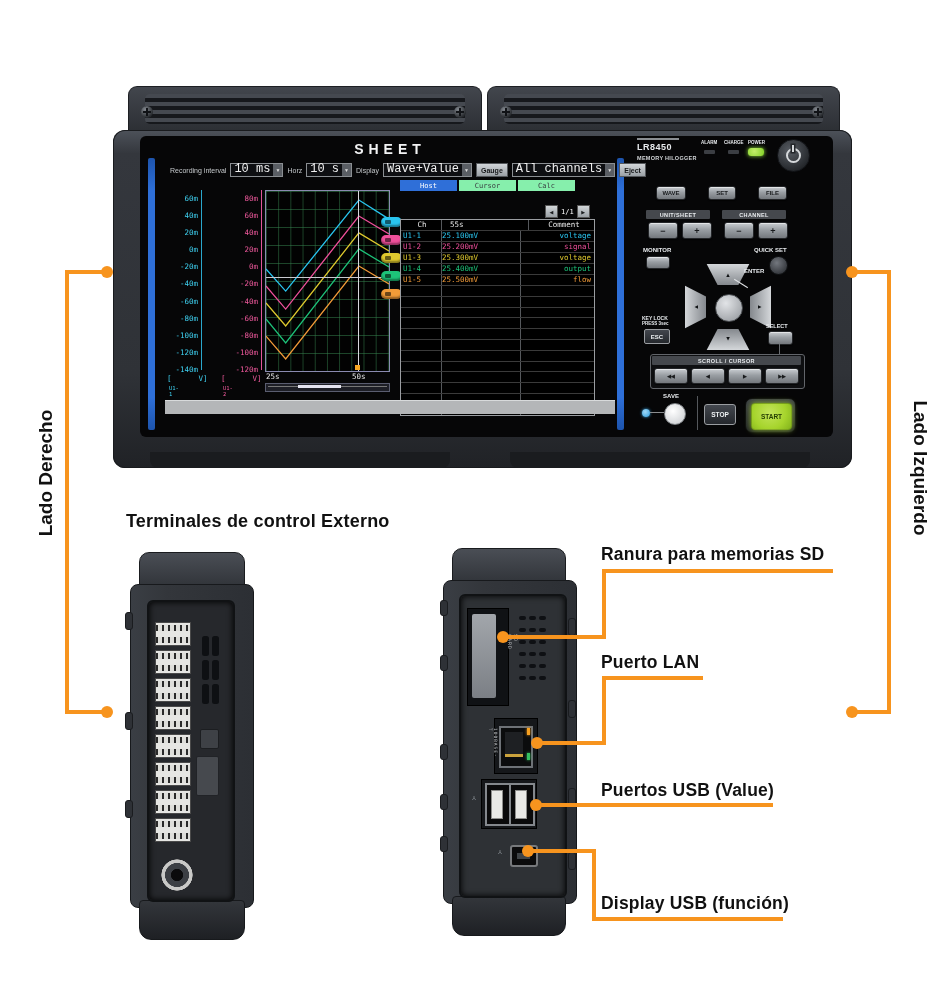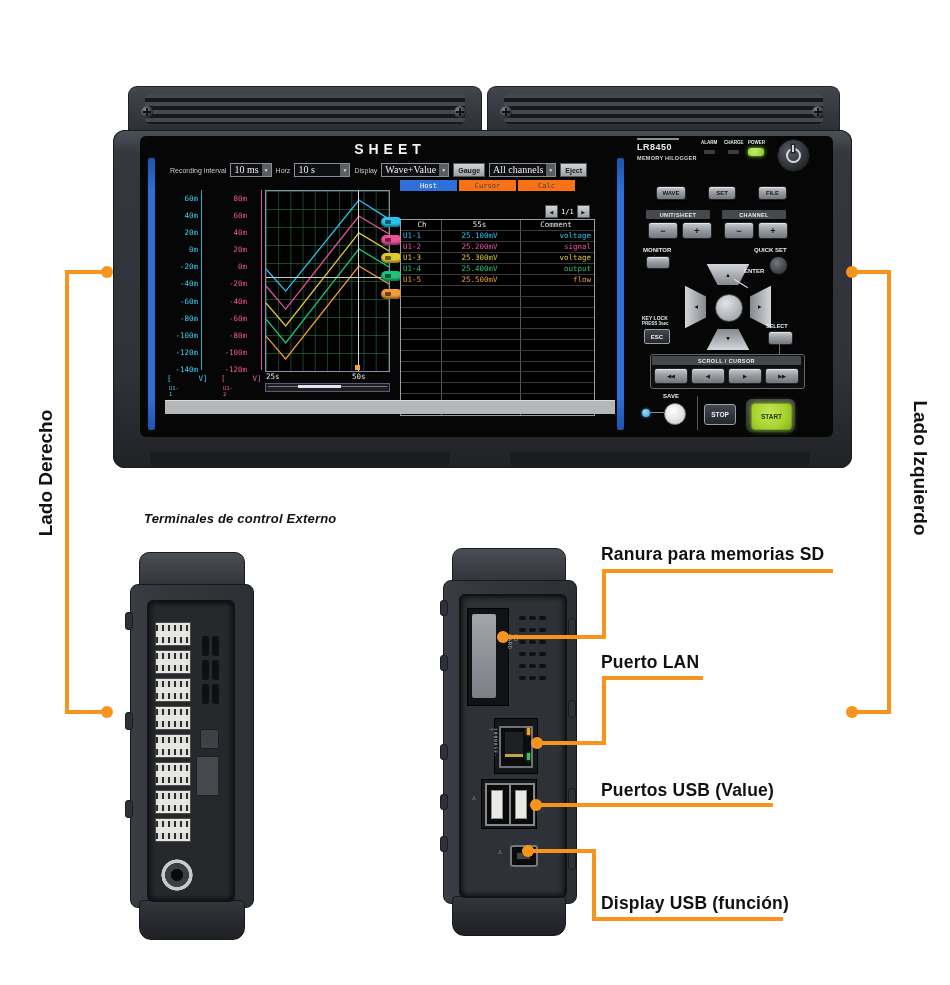--- a/index.html
+++ b/index.html
@@ -22,37 +22,37 @@
   .front-body{position:absolute;left:113px;top:130px;width:739px;height:338px;border-radius:12px;background:linear-gradient(180deg,#4d525a 0,#34373d 7%,#2f3237 72%,#202226 100%);box-shadow:inset 0 0 0 1px #191b1e;}
   .front-foot{position:absolute;top:452px;height:16px;background:#1a1c1f;border-radius:0 0 8px 8px;}
   .bezel{position:absolute;left:140px;top:136px;width:693px;height:301px;background:#060607;border-radius:6px;}
   .strip{position:absolute;top:158px;width:7px;height:272px;border-radius:2px;background:linear-gradient(180deg,#1d54ad,#2E6FD8 12%,#2E6FD8 88%,#1d54ad);}
   .brand{position:absolute;left:330px;top:141px;width:120px;text-align:center;color:#f2f3f4;font-weight:bold;font-size:14px;letter-spacing:5px;}
 
   
   .tb-label{position:static;color:#c5c9cc;font-size:7px;align-self:center;white-space:nowrap;}
   .toolbar{position:absolute;left:170px;top:163px;width:446px;height:14px;display:flex;gap:4px;align-items:center;}
   .dd{display:flex;height:12px;border:1px solid #8a8e92;background:#0e0f12;}
-  .dd-v{color:#f0f0f0;font-size:10px;padding:0 3px;line-height:11px;white-space:nowrap;font-family:Liberation Serif, serif;}
+  .dd-v{color:#f0f0f0;font-size:12px;padding:0 3px;line-height:11px;white-space:nowrap;font-family:Liberation Mono, monospace;}
   .dd-a{width:9px;background:#5a5e64;color:#ddd;font-size:5px;display:flex;align-items:center;justify-content:center;}
   .sbtn{background:linear-gradient(180deg,#d2d6d9,#9aa0a5);color:#17191b;font-size:7px;font-weight:bold;display:flex;align-items:center;justify-content:center;border:1px solid #55585c;height:12px;padding:0 4px;white-space:nowrap;}
   .tabs{position:absolute;left:400px;top:180px;display:flex;gap:2px;}
   .tab{width:57px;height:11px;font-size:7px;display:flex;align-items:center;justify-content:center;font-family:"DejaVu Sans Mono",monospace;}
   .tab.on{background:#2F6FD8;color:#fff;}
-  .tab.off{background:#f97316;color:#3a3e42;}
+  .tab.off{background:#86efac;color:#3a3e42;}
   .pager{position:absolute;left:545px;top:205px;display:flex;gap:3px;align-items:center;}
   .pbtn{width:11px;height:11px;background:linear-gradient(180deg,#d2d6d9,#9aa0a5);border:1px solid #555;color:#1a1c1e;font-size:5px;display:flex;align-items:center;justify-content:center;}
   .pgtxt{color:#fff;font-size:7px;font-family:"DejaVu Sans Mono",monospace;}
 
   .vt{position:absolute;left:400px;top:219px;width:193px;border:1px solid #9a9da1;background:#000;font-family:"DejaVu Sans Mono",monospace;}
   .vrow{display:flex;height:10px;line-height:10px;font-size:7.5px;border-top:1px solid #3a3a3a;}
-  .vrow.head{border-top:none;color:#e8e8e8;}
+  .vrow.head{border-top:none;color:#e8e8e8;gap:8px;}
   .vrow.empty{height:9.8px;}
   .c1{width:38px;padding-left:2px;border-right:1px solid #55585c;overflow:hidden;}
-  .c2{width:75px;text-align:center;padding-right:3px;border-right:1px solid #55585c;overflow:hidden;}
+  .c2{width:75px;text-align:left;padding-right:3px;border-right:1px solid #55585c;overflow:hidden;}
   .c3{flex:1;text-align:right;padding-right:3px;overflow:hidden;}
   .ch1{color:#29C5F0}.ch2{color:#F0509B}.ch3{color:#DFC92E}.ch4{color:#1DC279}.ch5{color:#F29B38}
 
   .axcol{position:absolute;display:flex;flex-direction:column;justify-content:space-between;font-size:7.5px;text-align:right;font-family:"DejaVu Sans Mono",monospace;}
   .axc{color:#3fd2f2}.axp{color:#f25a9e}
   .axline{position:absolute;width:1px;height:180px;top:190px;}
   .plot{position:absolute;left:265px;top:190px;width:123px;height:180px;border:1px solid #8a8ab0;background-color:#020202;
         background-image:linear-gradient(90deg,rgba(55,135,80,.5) 1px,transparent 1px),linear-gradient(180deg,rgba(55,135,80,.5) 1px,transparent 1px);
         background-size:12.2px 18px;}
   .plot svg{position:absolute;left:0;top:0;width:100%;height:100%;}
@@ -165,21 +165,21 @@
         <span>20m</span>
         <span>0m</span>
         <span>-20m</span>
         <span>-40m</span>
         <span>-60m</span>
         <span>-80m</span>
         <span>-100m</span>
         <span>-120m</span>
         <span>-140m</span>
     </div>
-    <div class="axcol axp" style="left:215px;top:194px;width:32px;height:180px;">
+    <div class="axcol axp" style="left:226px;top:194px;width:32px;height:180px;">
       <span>80m</span>
         <span>60m</span>
         <span>40m</span>
         <span>20m</span>
         <span>0m</span>
         <span>-20m</span>
         <span>-40m</span>
         <span>-60m</span>
         <span>-80m</span>
         <span>-100m</span>
@@ -509,21 +509,21 @@
     <div class="dot" style="left:101px;top:706px;"></div>
     <div class="vtext" style="left:-34px;top:461px;transform:rotate(-90deg);">Lado Derecho</div>
 
     <div class="dot" style="left:846px;top:266px;"></div>
     <div class="ln" style="left:852px;top:270px;width:39px;height:4px;"></div>
     <div class="ln" style="left:887px;top:270px;width:4px;height:444px;"></div>
     <div class="ln" style="left:852px;top:710px;width:39px;height:4px;"></div>
     <div class="dot" style="left:846px;top:706px;"></div>
     <div class="vtext" style="left:840px;top:456px;transform:rotate(90deg);">Lado Izquierdo</div>
 
-    <div class="call" style="left:144px;top:511px;font-size:13px;font-style:italic;">Terminales de control Externo</div>
+    <div class="call" style="left:126px;top:511px;font-size:18px;">Terminales de control Externo</div>
 
     <div class="call" style="left:601px;top:544px;">Ranura  para memorias SD</div>
     <div class="ln" style="left:602px;top:569px;width:231px;height:4px;"></div>
     <div class="ln" style="left:602px;top:569px;width:4px;height:70px;"></div>
     <div class="ln" style="left:503px;top:635px;width:103px;height:4px;"></div>
     <div class="dot" style="left:497px;top:631px;"></div>
 
     <div class="call" style="left:601px;top:652px;">Puerto LAN</div>
     <div class="ln" style="left:602px;top:676px;width:101px;height:4px;"></div>
     <div class="ln" style="left:602px;top:676px;width:4px;height:69px;"></div>

